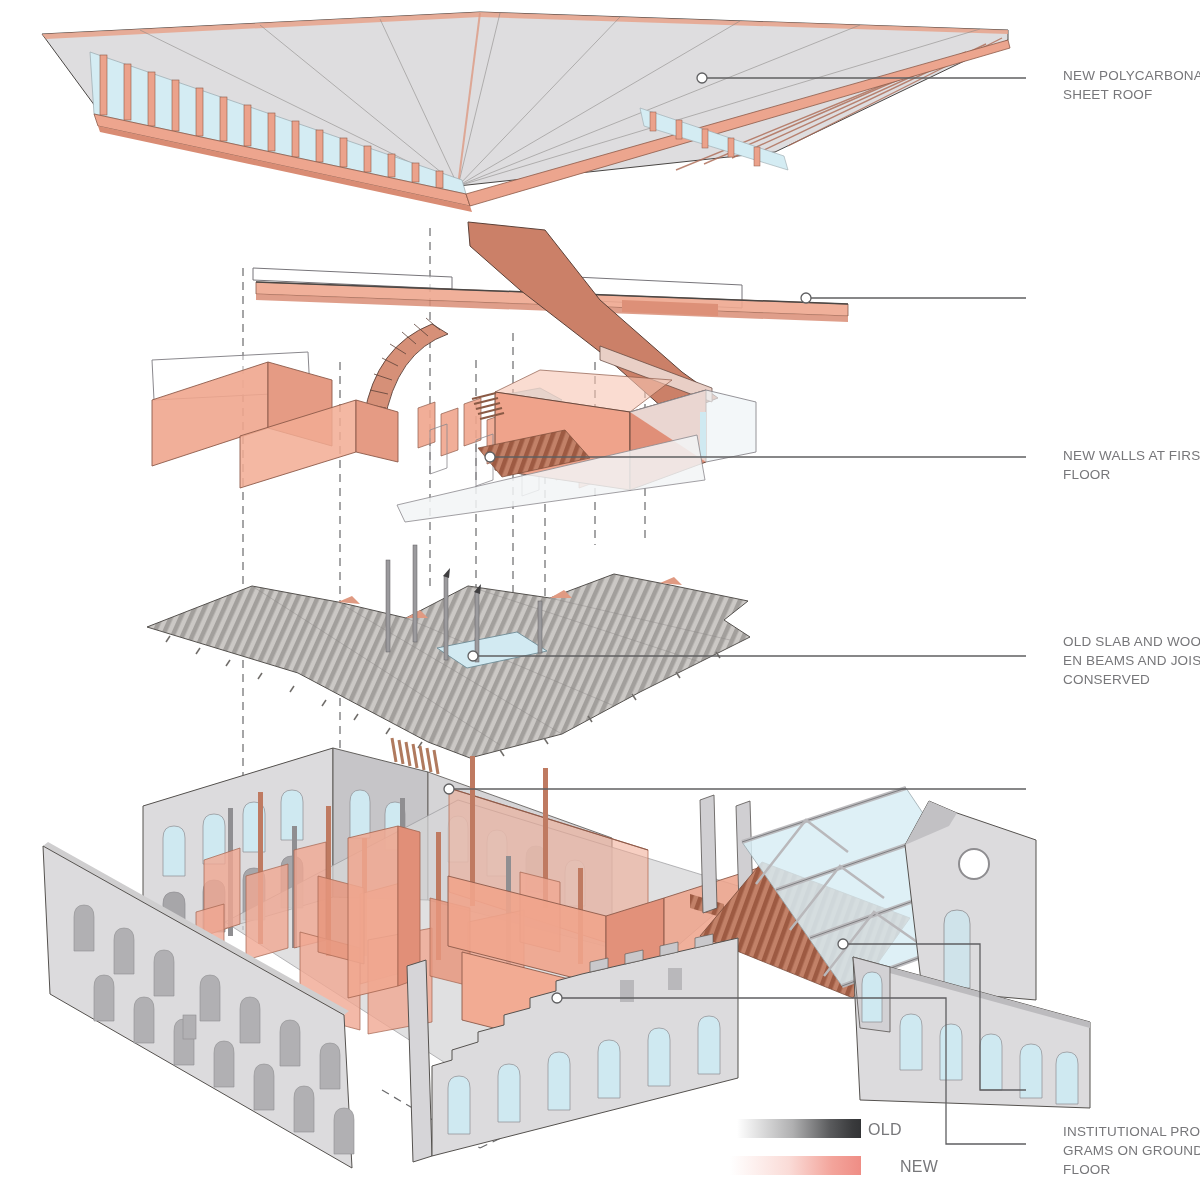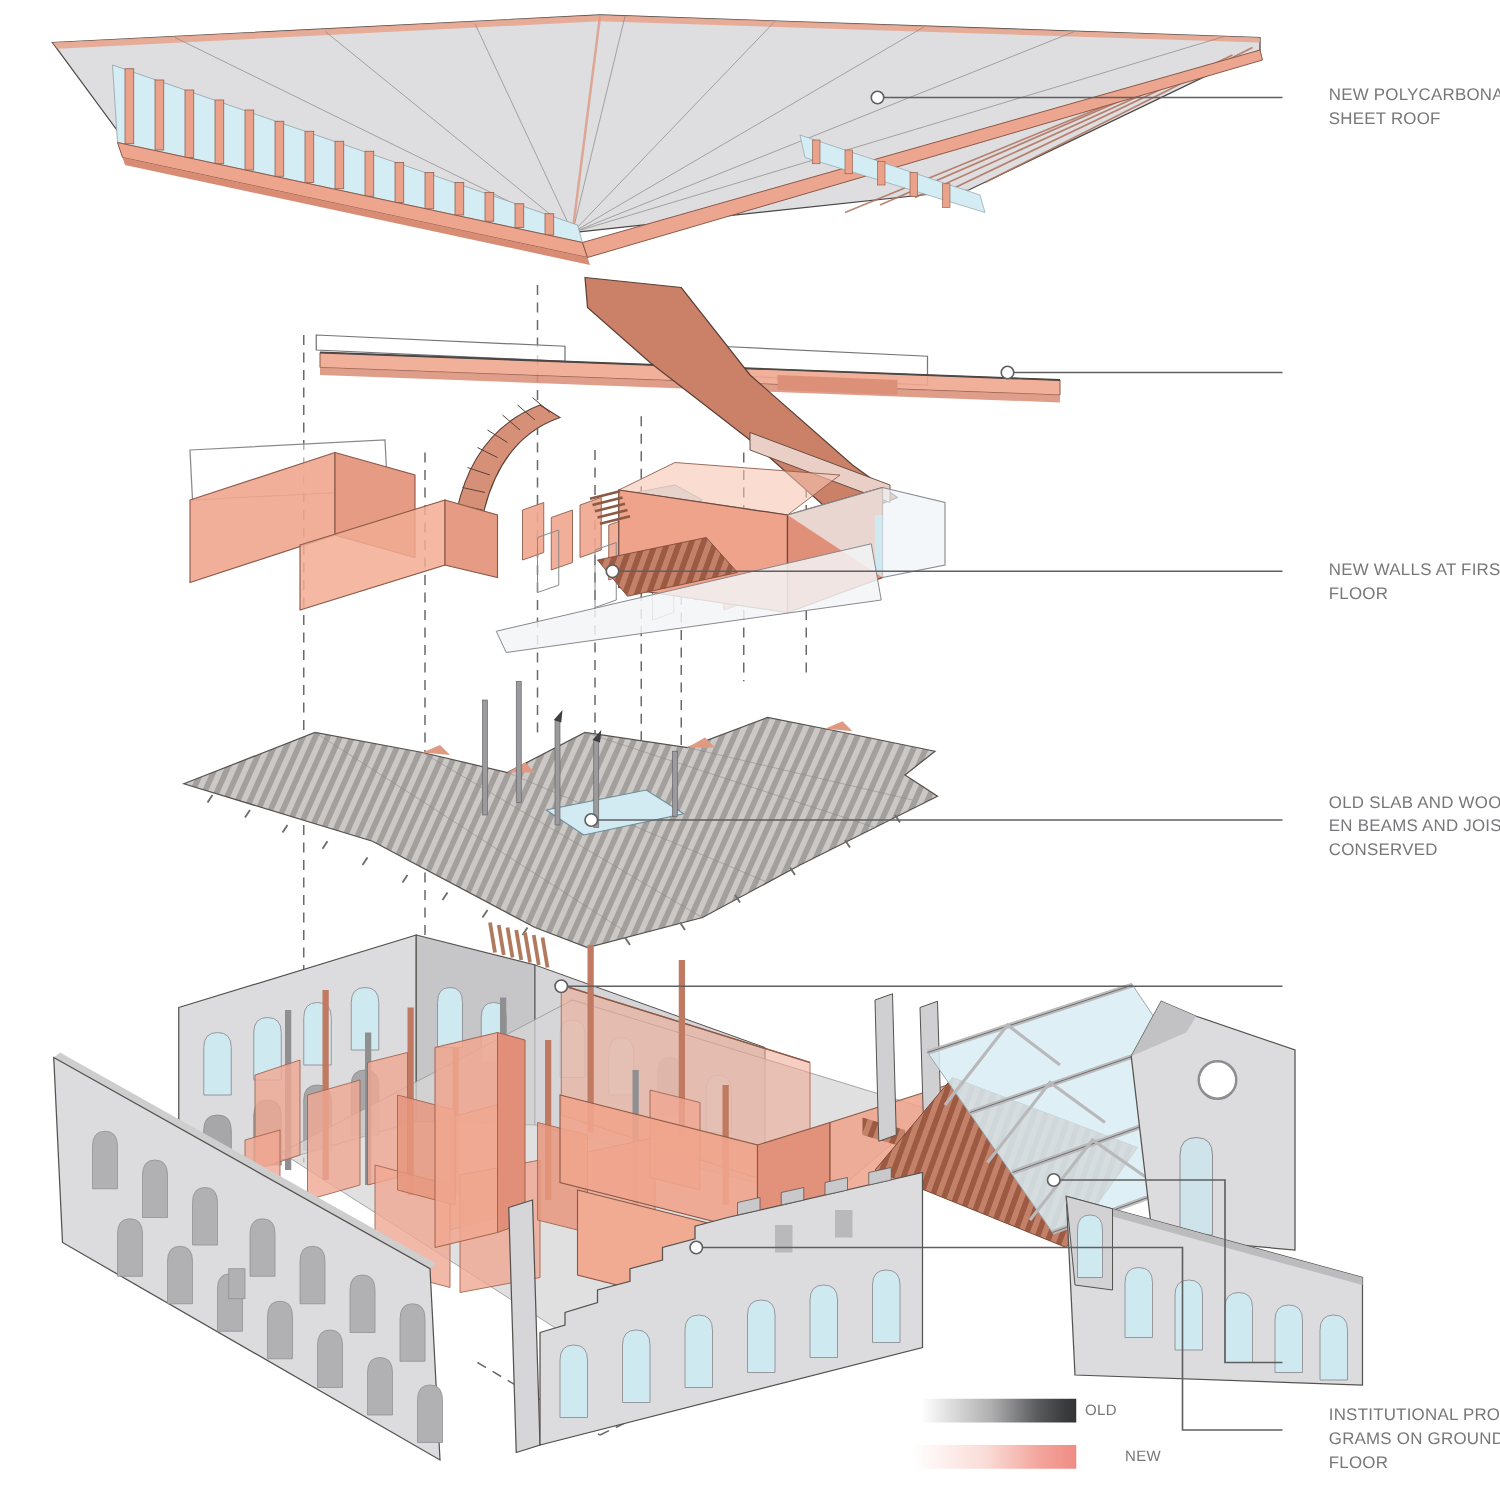--- a/index.html
+++ b/index.html
@@ -2,21 +2,21 @@
 <html><head>
 <meta charset="utf-8">
 <style>
   html,body{margin:0;padding:0;background:#ffffff;}
   #stage{position:relative;width:1200px;height:1201px;background:#ffffff;overflow:hidden;
          font-family:"Liberation Sans","DejaVu Sans",sans-serif;}
   #drawing{position:absolute;left:0;top:0;}
   .anno{position:absolute;left:1030px;width:168px;color:#77777a;font-size:13.5px;
         line-height:19px;letter-spacing:.2px;white-space:pre-line;font-stretch:condensed;margin-left:33px;}
   .legend-bar{position:absolute;height:19px;}
-  .legend-label{position:absolute;color:#77777a;font-size:12px;letter-spacing:.3px;}
+  .legend-label{position:absolute;color:#77777a;font-size:16px;letter-spacing:.3px;}
   #legend-old-bar{left:737px;top:1119px;width:124px;
     background:linear-gradient(90deg,rgba(130,130,132,0) 0%,rgba(110,110,112,.55) 45%,#5a5b5d 75%,#3a3b3d 93%,#333436 100%);}
   #legend-new-bar{left:730px;top:1156px;width:131px;
     background:linear-gradient(90deg,rgba(255,255,255,0) 0%,rgba(246,190,182,.55) 45%,#f3a49b 78%,#ef8d85 100%);}
 </style>
 </head>
 <body>
 
 <div id="stage">
 

